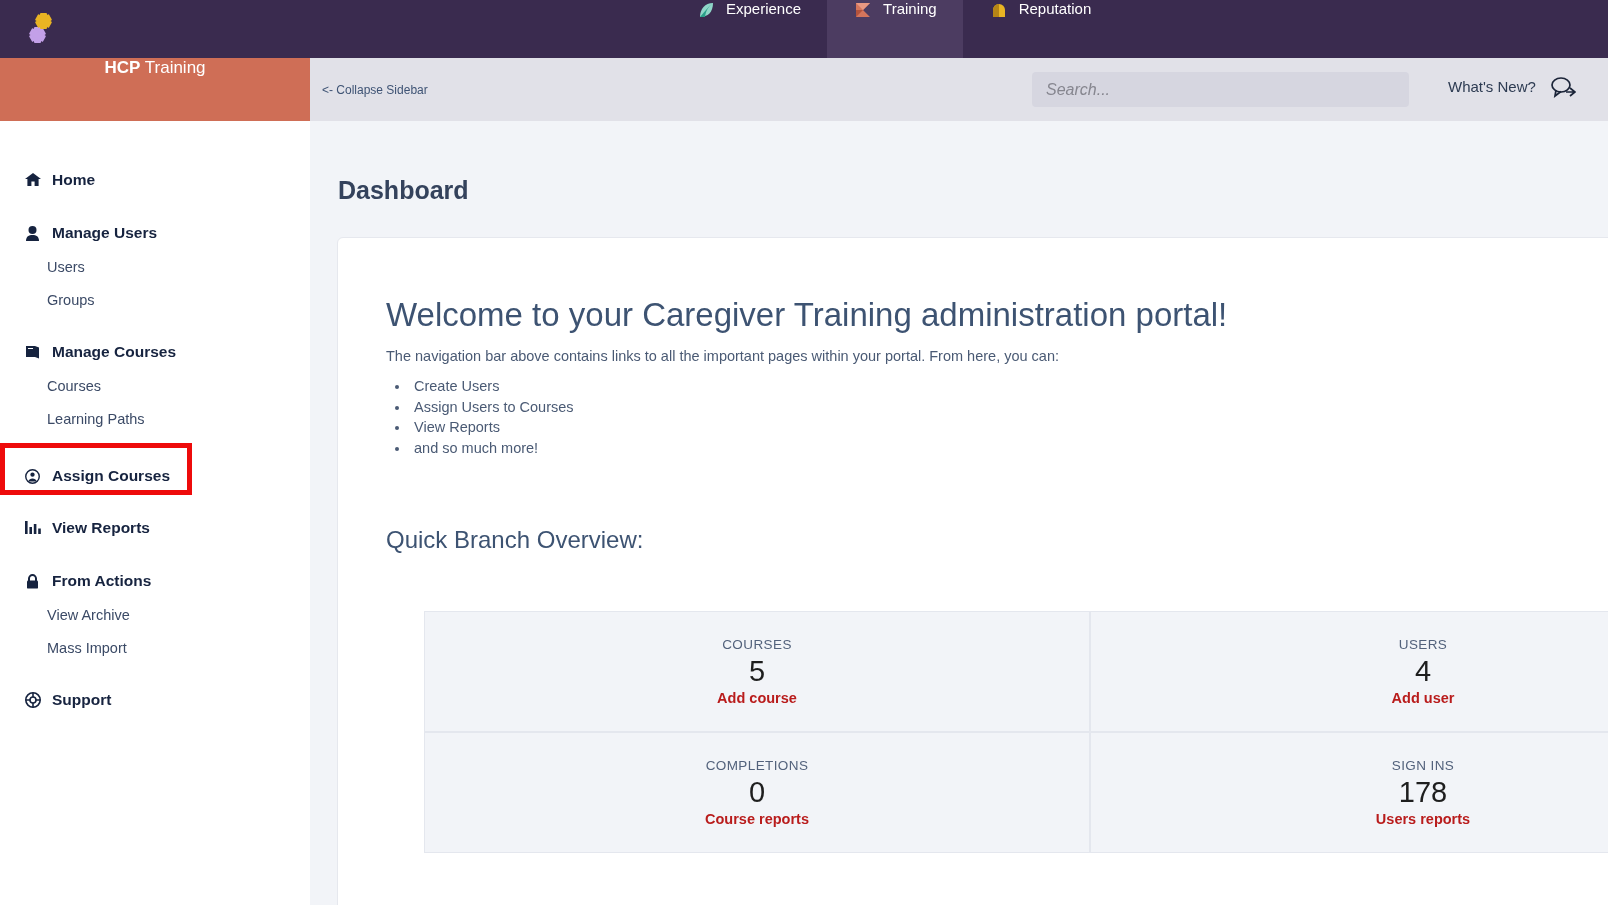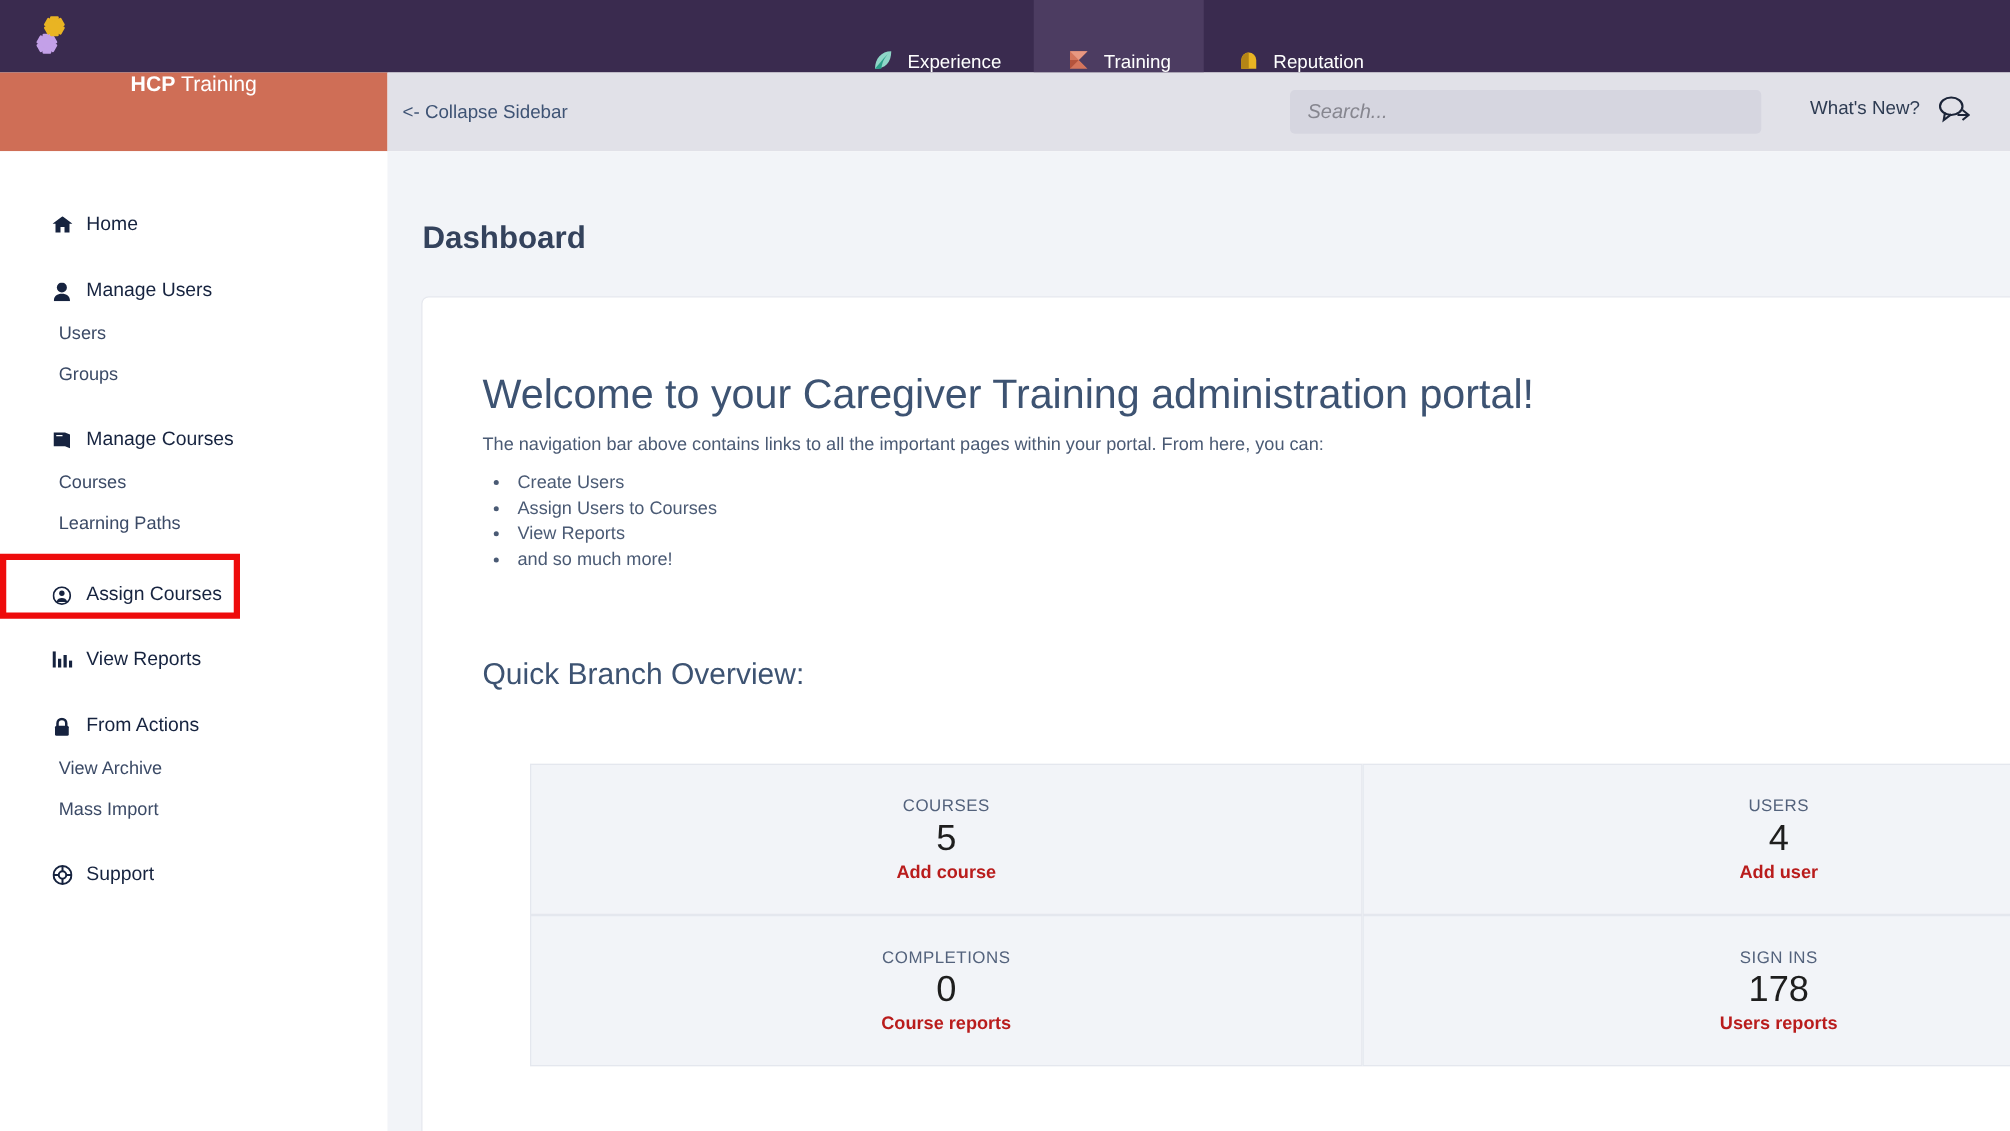--- a/index.html
+++ b/index.html
@@ -14,21 +14,21 @@
   .topbar {
     position: absolute; left: 0; top: 0; width: 1608px; height: 58px;
     background: #3a2b4f;
     display: flex; align-items: stretch;
   }
   .brand-logo {
     width: 80px; display: flex; align-items: center; justify-content: center;
   }
   .top-tabs { display: flex; align-items: stretch; margin-left: 590px; }
   .top-tab {
-    display: flex; align-items: flex-end; gap: 10px;
+    display: flex; align-items: flex-start; gap: 10px;
     padding: 0 26px; height: 58px;
     color: #ffffff; font-size: 15px;
     cursor: pointer;
   }
   .top-tab.active { background: #4c3c61; }
   .tab-ico { width: 20px; height: 20px; display: block; }
 
   
   .sidebar-head {
     position: absolute; left: 0; top: 58px; width: 310px; height: 63px;
@@ -37,21 +37,21 @@
   }
   .sidebar-head-text { color: #fff; font-size: 17px; }
   .sidebar-head-text b { font-weight: bold; }
 
   .utilbar {
     position: absolute; left: 310px; top: 58px; width: 1298px; height: 63px;
     background: #e1e1e8;
     display: flex; align-items: center;
   }
   .collapse-link {
-    margin-left: 12px; color: #3e5374; font-size: 15px; cursor: pointer;
+    margin-left: 12px; color: #3e5374; font-size: 12px; cursor: pointer;
   }
   .search-box {
     position: absolute; left: 722px; top: 14px; width: 377px; height: 35px;
     background: #d6d6e0; border: none; border-radius: 4px;
     font-size: 16px; font-style: italic; color: #6d6d7a;
     padding: 0 14px; font-family: "Liberation Sans", sans-serif;
   }
   .search-box::placeholder { color: #86868f; font-style: italic; }
   .whats-new {
     position: absolute; left: 1138px; top: 20px;
@@ -62,22 +62,22 @@
     cursor: pointer; overflow: hidden;
   }
 
   
   .sidebar {
     position: absolute; left: 0; top: 121px; width: 310px; height: 784px;
     background: #ffffff;
   }
   .nav-top {
     display: flex; align-items: center; gap: 11px;
-    padding: 0 0 0 41px; height: 34px;
-    color: #16233f; font-size: 15.5px; font-weight: normal;
+    padding: 0 0 0 24px; height: 34px;
+    color: #16233f; font-size: 15.5px; font-weight: bold;
     cursor: pointer;
   }
   .nav-ico { width: 17px; display: flex; justify-content: center; }
   .nav-sub {
     padding-left: 47px; height: 33px; display: flex; align-items: center;
     color: #3b4a66; font-size: 14.5px; cursor: pointer;
   }
 
   
   .annot-box {

